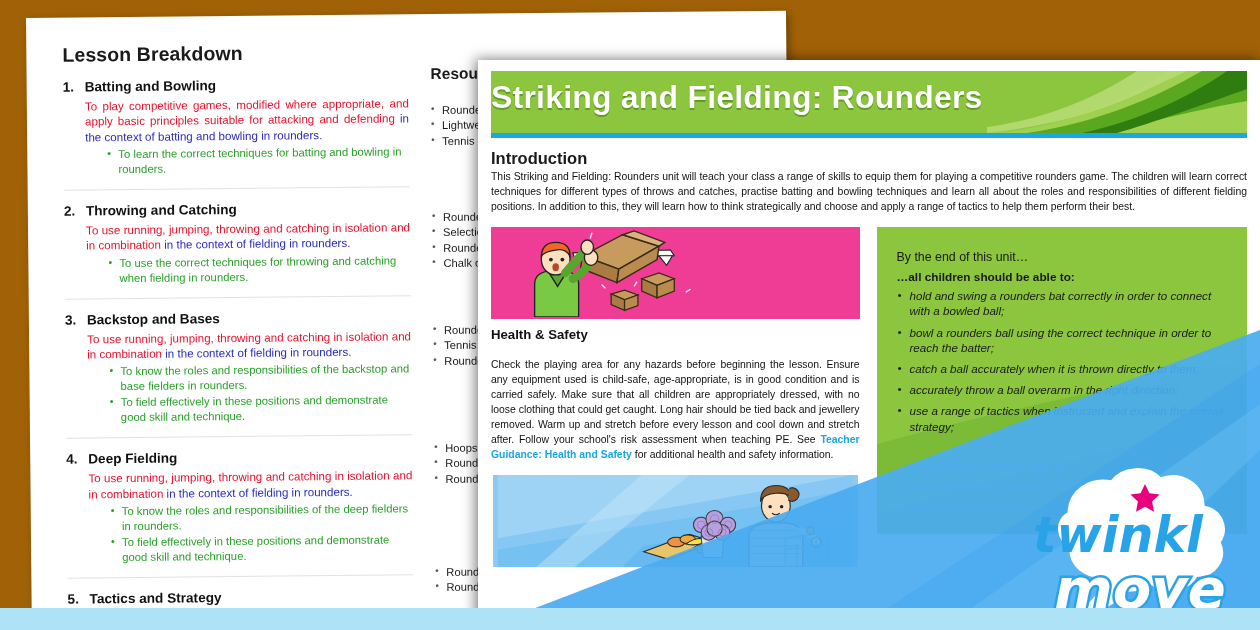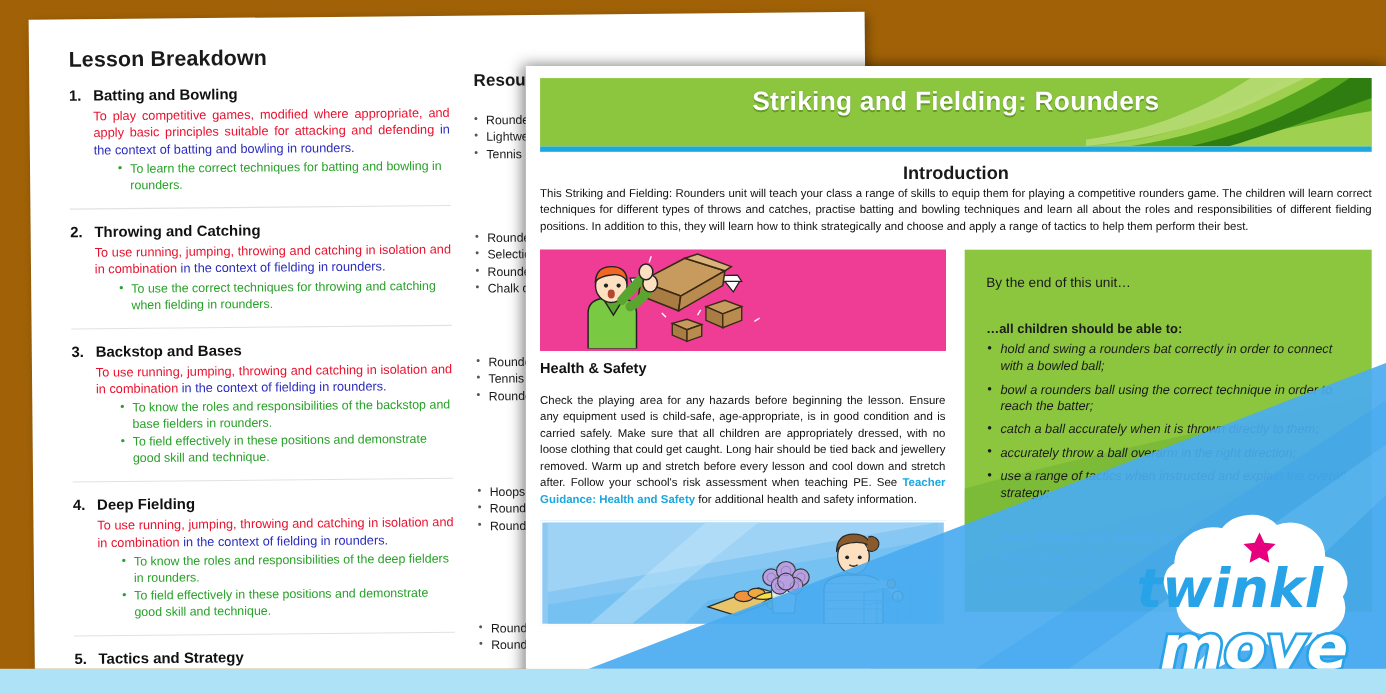--- a/index.html
+++ b/index.html
@@ -51,47 +51,47 @@
     width: 782px; height: 600px;
     background: #ffffff;
     box-shadow: -4px -2px 12px rgba(0,0,0,0.35), 3px 4px 12px rgba(0,0,0,0.30);
     overflow: hidden;
   }
   #front-inner { position: relative; width: 782px; height: 600px; padding: 11px 13px 0 13px; }
 
   .banner { position: relative; height: 62px; background: #8cc63e; overflow: hidden; }
   .banner .sw { position: absolute; right: 0; top: 0; height: 62px; width: 260px; }
   .banner-title {
-    position: relative; z-index: 3; text-align: center; color: #ffffff;
-    font-size: 24px; font-weight: bold; padding-top: 8px; letter-spacing: .2px;
+    position: relative; z-index: 3; text-align: left; color: #ffffff;
+    font-size: 32px; font-weight: bold; padding-top: 8px; letter-spacing: .2px;
     text-shadow: 0 2px 0 rgba(70,120,20,.55), 0 0 1px rgba(90,140,30,.8);
   }
   .banner-sub { position: relative; z-index: 3; text-align: right; color: #ffffff; font-size: 8.6px; font-weight: normal; padding-top: 3px; margin-top: 48px; }
   .banner-rule { height: 5px; background: #1ba7e0; }
 
-  .sect-h { font-size: 16.5px; font-weight: bold; color: #1a1a1a; margin: 11px 0 2px 0; text-align: center; }
+  .sect-h { font-size: 16.5px; font-weight: bold; color: #1a1a1a; margin: 11px 0 2px 0; }
   .intro-p { font-size: 10.4px; line-height: 1.42; color: #111; text-align: justify; }
 
   .two-col { display: flex; gap: 17px; margin-top: 13px; }
   .left-col { width: 370px; }
   .right-col { width: 372px; }
 
   .photo { height: 92px; border: 2px solid #ffffff; position: relative; overflow: hidden; }
   .photo.pink { background: #ef3d96; border-color: #ef3d96; }
   .photo.blue { background: #8ec9f2; border-color: #ffffff; }
 
   .hs-h { font-size: 13.2px; font-weight: bold; color: #111; margin: 8px 0 16px 0; }
   .hs-p { font-size: 10.4px; line-height: 1.44; color: #111; text-align: justify; }
   .hs-p a { color: #1ba7e0; font-weight: bold; text-decoration: none; }
 
   .green-panel { background: #8cc63e; padding: 22px 20px 14px 20px; min-height: 300px; position: relative; overflow: hidden; }
   .green-panel .gwave { position: absolute; left: -10px; top: 100px; width: 420px; height: 300px; }
   .as-h { font-size: 17px; font-weight: bold; color: #1a1a1a; position: relative; z-index: 2; }
   .as-sub { font-size: 12.4px; color: #1a1a1a; margin-top: 1px; position: relative; z-index: 2; }
-  .as-grp { font-size: 11.8px; font-weight: bold; color: #1a1a1a; margin-top: 28px; position: relative; z-index: 2; }
+  .as-grp { font-size: 11.8px; font-weight: bold; color: #1a1a1a; margin-top: 6px; position: relative; z-index: 2; }
   ul.as { list-style: none; margin-top: 4px; position: relative; z-index: 2; font-style: italic; }
   ul.as li { font-size: 11.6px; line-height: 1.31; color: #1a1a1a; position: relative; padding-left: 13px; margin-bottom: 6px; }
   ul.as li::before { content: "\2022"; position: absolute; left: 1px; top: -1px; }
   .as-faded { color: #6fb4e4; }
   .as-grp.as-faded, ul.as.faded li { color: #63ade2; }
   ul.as.faded li::before { color: #63ade2; }
 
   
   #blue-diag { position: absolute; left: 0; bottom: 0; width: 782px; height: 330px; pointer-events: none; z-index: 5; }
 

